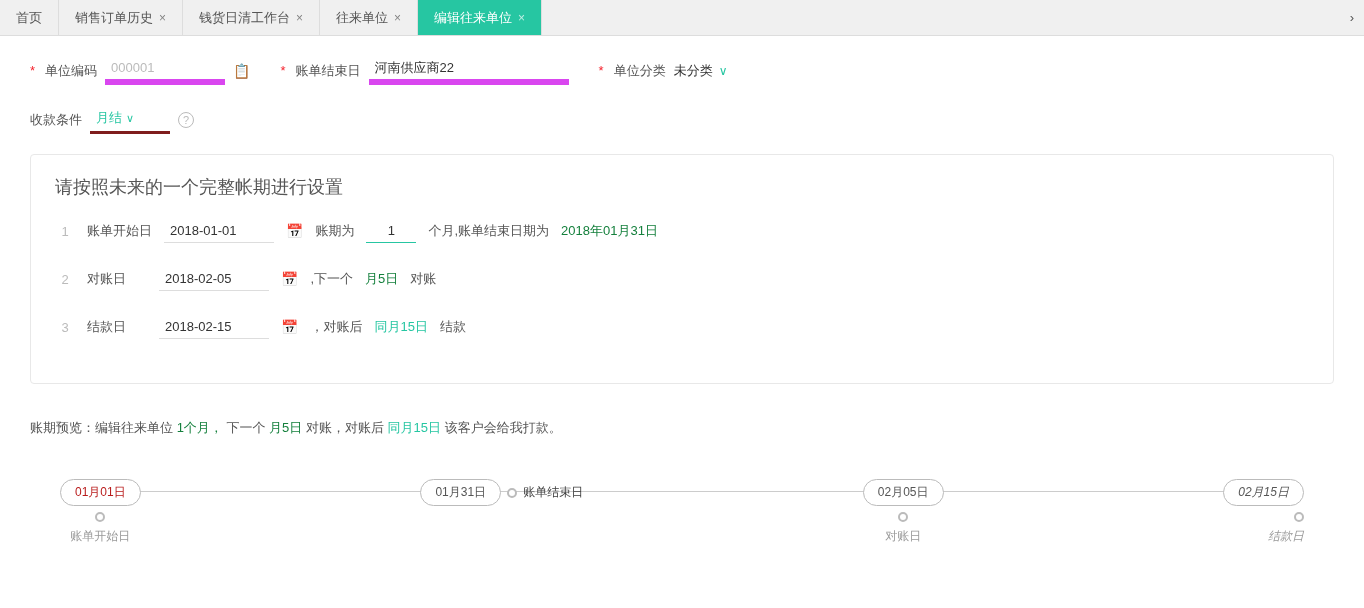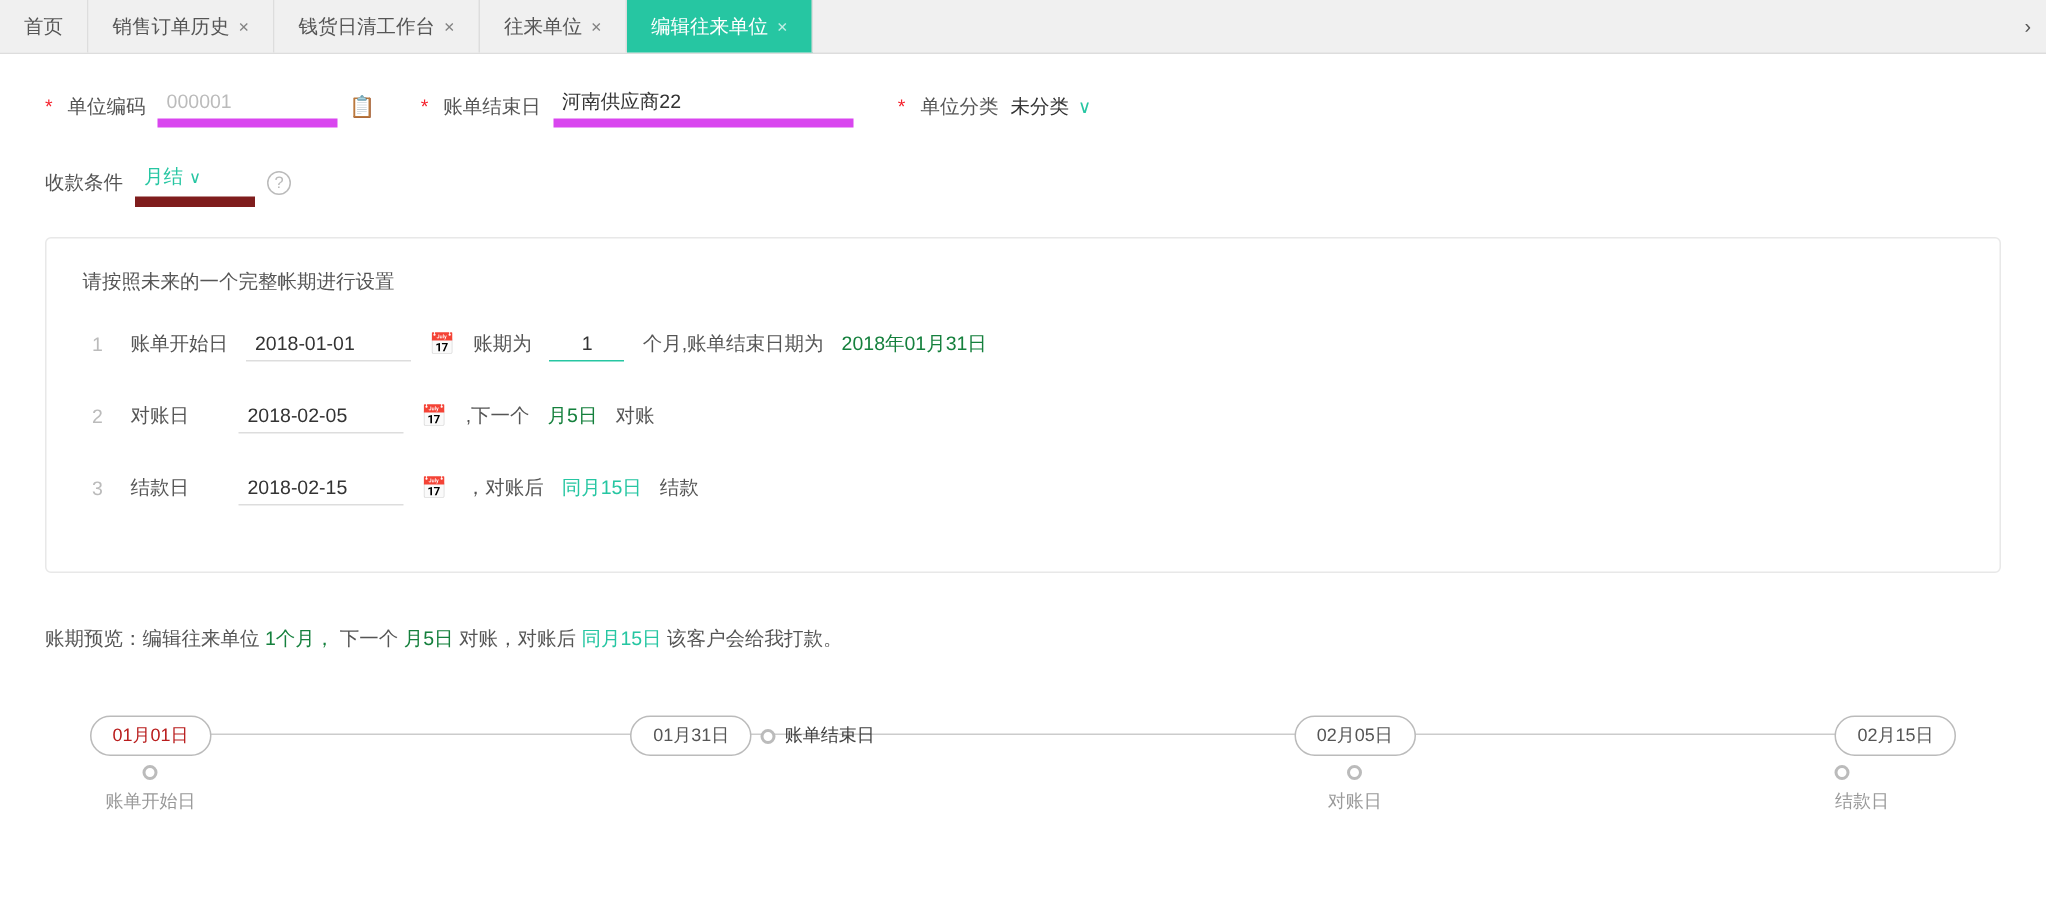--- a/index.html
+++ b/index.html
@@ -109,21 +109,21 @@
     .section-box {
       border: 1px solid #e8e8e8;
       border-radius: 4px;
       padding: 20px 24px;
       margin-bottom: 16px;
       background: #fff;
     }
     .section-title {
       color: #555;
       margin-bottom: 20px;
-      font-size: 13px;
+      font-size: 18px;
     }
 
     
     .data-row {
       display: flex;
       align-items: center;
       margin-bottom: 24px;
       gap: 12px;
     }
     .row-num {
@@ -163,21 +163,21 @@
 
     
     .collect-row {
       display: flex;
       align-items: center;
       gap: 8px;
     }
     .collect-dropdown {
       display: flex;
       align-items: center;
-      border-bottom: 7px solid #7f1d1d;
+      border-bottom: 3px solid #7f1d1d;
       padding: 4px 6px;
       min-width: 80px;
       cursor: pointer;
       gap: 4px;
       font-family: Liberation Serif, serif;
     }
     .collect-text { color: #26c6a2; font-size: 13px; }
     .collect-arrow { color: #26c6a2; font-size: 11px; }
     .help-icon {
       width: 16px; height: 16px;
@@ -327,21 +327,21 @@
           <div style="width: 10px; height: 10px; border-radius: 50%; border: 2px solid #bbb; background: #fff;"></div>
           <div style="font-size: 12px; color: #404040;">账单结束日</div>
         </div>
 
         <div style="display: flex; flex-direction: column; align-items: center; gap: 6px;">
           <div style="background:#fff; border: 1px solid #bbb; border-radius: 14px; padding: 4px 14px; font-size: 12px; color: #555; white-space: nowrap;">02月05日</div>
           <div style="width: 10px; height: 10px; border-radius: 50%; border: 2px solid #bbb; background: #fff;"></div>
           <div style="font-size: 12px; color: #999;">对账日</div>
         </div>
 
-        <div style="display: flex; flex-direction: column; align-items: flex-start; gap: 6px;">
+        <div style="display: flex; flex-direction: column; align-items: flex-end; gap: 6px; font-style: italic;">
           <div style="background:#fff; border: 1px solid #bbb; border-radius: 14px; padding: 4px 14px; font-size: 12px; color: #555; white-space: nowrap;">02月15日</div>
           <div style="width: 10px; height: 10px; border-radius: 50%; border: 2px solid #bbb; background: #fff;"></div>
           <div style="font-size: 12px; color: #999;">结款日</div>
         </div>
 
       </div>
     </div>
   </div>
 
 </div>

